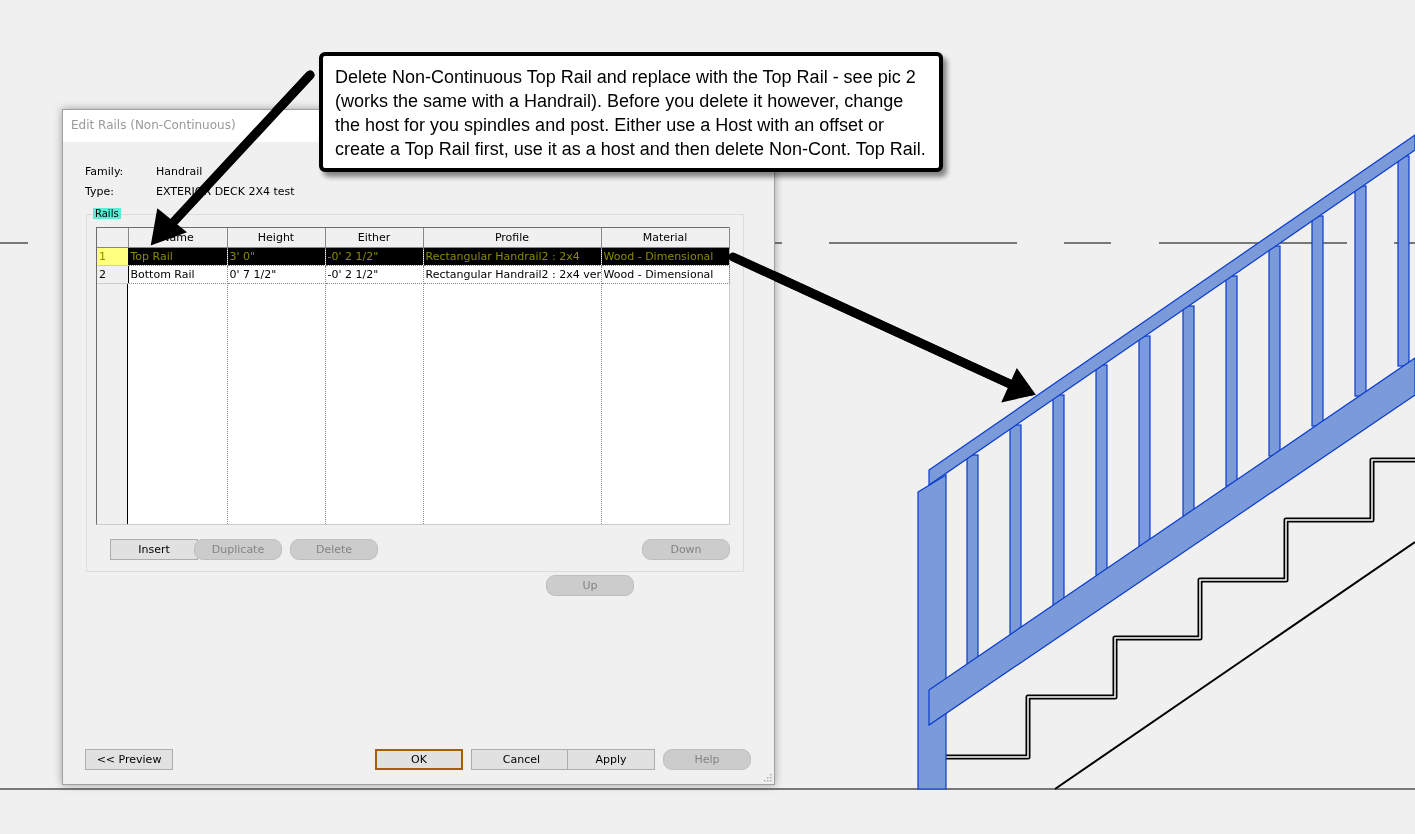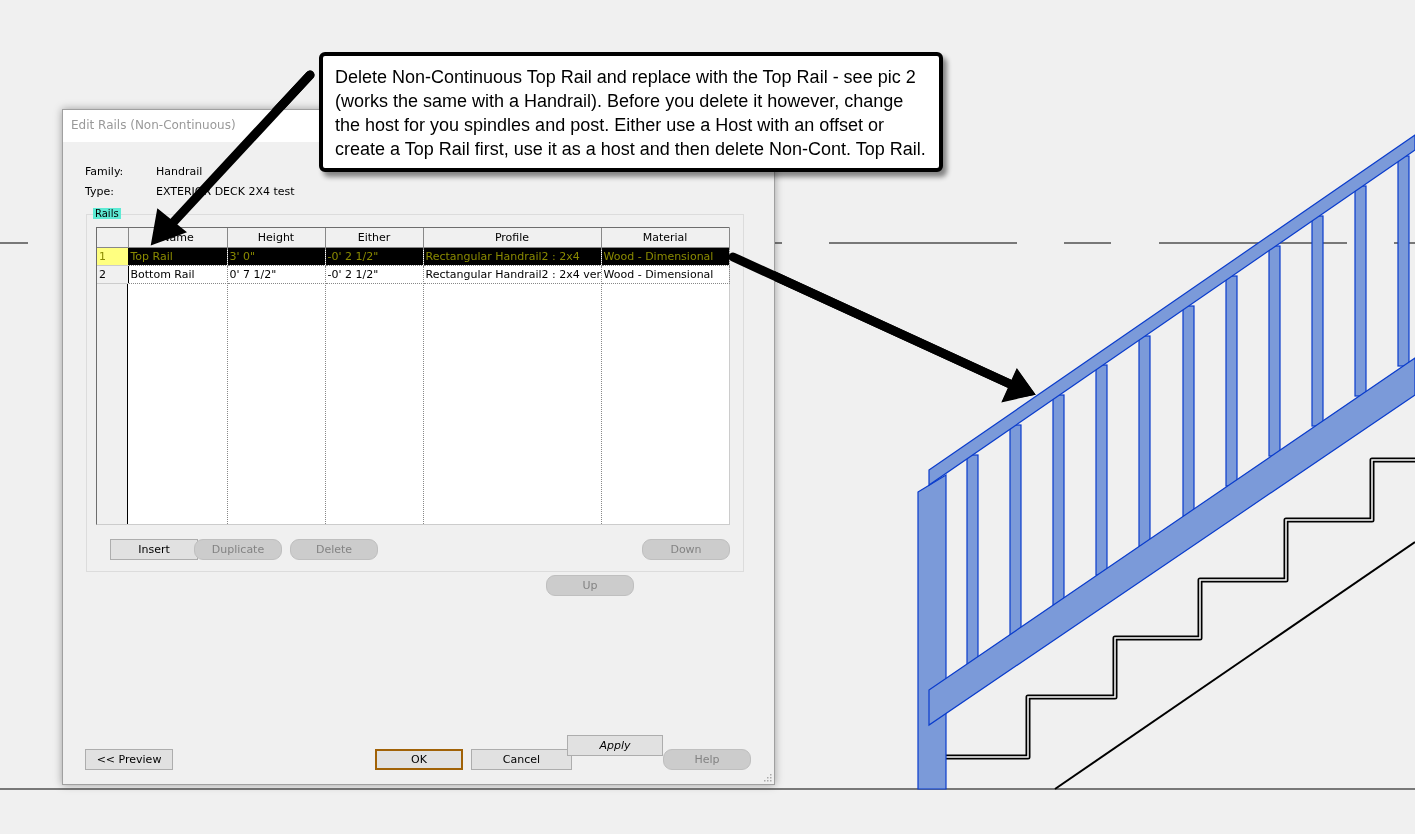--- a/index.html
+++ b/index.html
@@ -150,21 +150,21 @@
 
   <div class="btn" style="left:47px; top:429px; width:88px;">Insert</div>
   <div class="btn disabled" style="left:131px; top:429px; width:88px;">Duplicate</div>
   <div class="btn disabled" style="left:227px; top:429px; width:88px;">Delete</div>
   <div class="btn disabled" style="left:483px; top:429px; width:88px;margin-top:36px;">Up</div>
   <div class="btn disabled" style="left:579px; top:429px; width:88px;">Down</div>
 
   <div class="btn" style="left:22px; top:639px; width:88px;">&lt;&lt; Preview</div>
   <div class="btn default" style="left:312px; top:639px; width:88px;">OK</div>
   <div class="btn" style="left:408px; top:639px; width:101px;">Cancel</div>
-  <div class="btn" style="left:504px; top:625px; width:96px;font-style:italic;">Apply</div>
+  <div class="btn" style="left:504px; top:639px; width:88px;">Apply</div>
   <div class="btn disabled" style="left:600px; top:639px; width:88px;">Help</div>
 
   <svg class="grip" viewBox="0 0 8 8">
     <rect x="6" y="0" width="1.5" height="1.5" fill="#aaa"></rect>
     <rect x="3" y="3" width="1.5" height="1.5" fill="#aaa"></rect>
     <rect x="6" y="3" width="1.5" height="1.5" fill="#aaa"></rect>
     <rect x="0" y="6" width="1.5" height="1.5" fill="#aaa"></rect>
     <rect x="3" y="6" width="1.5" height="1.5" fill="#aaa"></rect>
     <rect x="6" y="6" width="1.5" height="1.5" fill="#aaa"></rect>
   </svg>

